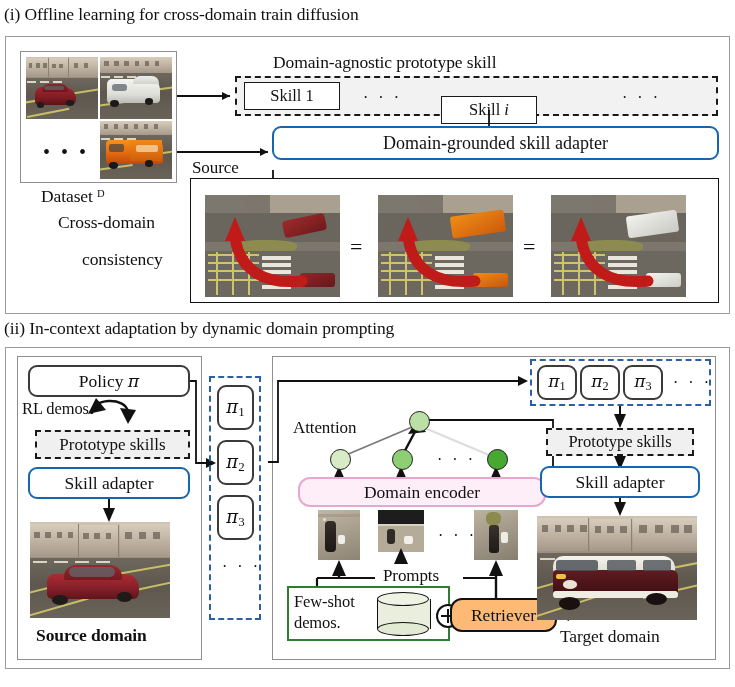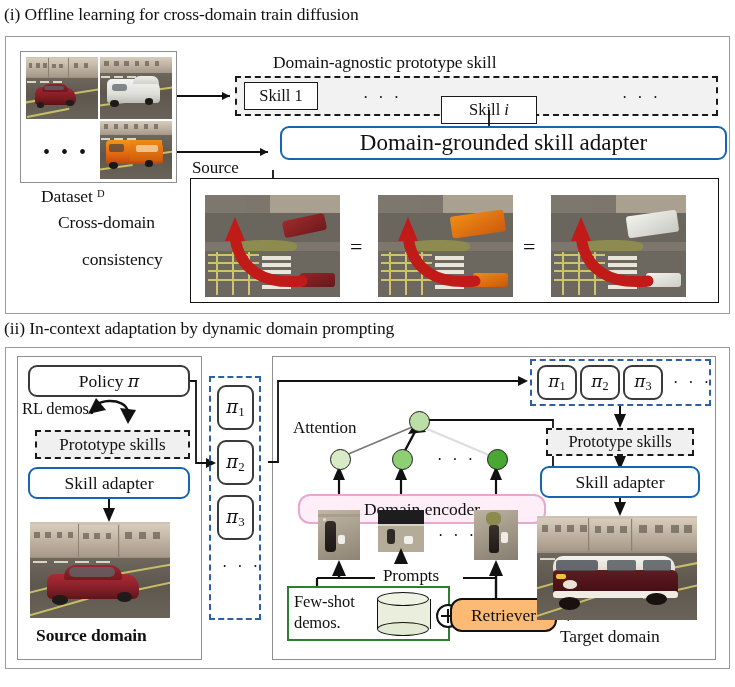--- a/index.html
+++ b/index.html
@@ -27,21 +27,21 @@
   }
 
   
   .lbl{
     position:absolute;display:flex;align-items:center;justify-content:center;
     box-sizing:border-box;white-space:nowrap;text-align:center;
   }
   .box-thin{border:1.4px solid #1a1a1a;background:#fff;}
   .box-round{border:2.6px solid #3a3a3a;border-radius:9px;background:#fff;}
   .box-blue{border:2.6px solid #1565b0;border-radius:9px;background:#fff;}
-  .box-pink{border:2.2px solid #e8a7cf;border-radius:12px;background:#fdeef7;margin-top:17px;}
+  .box-pink{border:2.2px solid #e8a7cf;border-radius:12px;background:#fdeef7;}
   .box-green{border:2.6px solid #2e7d32;background:#fff;}
   .box-dash-black{border:2px dashed #1a1a1a;background:#f0f0f0;}
   .box-dash-blue{position:absolute;border:2px dashed #2d5fa6;background:transparent;box-sizing:border-box;}
   .box-retr{border:2.8px solid #111;border-radius:12px;background:#fdba74;}
 
   
   .photo{position:absolute;overflow:hidden;background:#8a8175;}
   .photo .sky{position:absolute;left:0;top:0;width:100%;height:34%;
     background:linear-gradient(180deg,#cfc4b4 0%,#b5a794 55%,#9c8e7c 100%);}
   .photo .bldg{position:absolute;top:2%;height:30%;
@@ -181,21 +181,21 @@
 </div>
 
 <div class="dots" style="left:43px;top:142px;">• • •</div>
 
 <div class="abs cap" style="left:41px;top:186px;">Dataset ᴰ</div>
 
 <div class="abs cap" style="left:273px;top:52px;">Domain-agnostic prototype skill</div>
 
 <div class="lbl box-dash-black" style="left:235px;top:76px;width:483px;height:40px;background:#f2f2f2;"></div>
 
-<div class="lbl box-thin" style="left:244px;top:82px;width:74px;height:28px;font-size:16.5px;">Skill 1</div>
+<div class="lbl box-thin" style="left:244px;top:82px;width:96px;height:28px;font-size:16.5px;">Skill 1</div>
 
 <div class="dots dots-s" style="left:363px;top:90px;">· · ·</div>
 
 <div class="lbl box-thin" style="left:441px;top:96px;width:96px;height:28px;font-size:16.5px;">
   <span>
     Skill <span class="it">i</span>
   </span>
 </div>
 
 <div class="dots dots-s" style="left:622px;top:90px;">· · ·</div>
@@ -213,21 +213,21 @@
   <path d="M273,170 L273,184 M273,184 L655,184 M655,184 L655,196" stroke="#111" stroke-width="1.8" fill="none"></path>
   <path d="M273,184 L273,196" stroke="#111" stroke-width="1.8" fill="none"></path>
   <path d="M464,184 L464,196" stroke="#111" stroke-width="1.8" fill="none"></path>
   <polygon points="273,200 267,188 279,188" fill="#111"></polygon>
   <polygon points="464,200 458,188 470,188" fill="#111"></polygon>
   <polygon points="655,200 649,188 661,188" fill="#111"></polygon>
 </svg>
 
 <div class="abs cap" style="left:192px;top:158px;font-size:17px;">Source</div>
 
-<div class="lbl box-blue" style="left:280px;top:126px;width:447px;height:34px;font-size:23px;">Domain-grounded skill adapter</div>
+<div class="lbl box-blue" style="left:272px;top:126px;width:447px;height:34px;font-size:18px;">Domain-grounded skill adapter</div>
 
 <div class="blackbox" style="left:190px;top:178px;width:529px;height:125px;"></div>
 
 <div class="abs cap" style="left:58px;top:212px;">Cross-domain</div>
 <div class="abs cap" style="left:82px;top:249px;">consistency</div>
 
 <div class="aerial" style="left:205px;top:195px;width:135px;height:102px;">
   <div class="bld" style="left:48%;top:0;width:52%;height:25%;background:#a9a090"></div>
   <div class="bld" style="left:0;top:0;width:30%;height:18%;background:#7d786e"></div>
   <div class="road" style="left:0;top:18%;width:100%;height:28%;background:#6b665d"></div>

